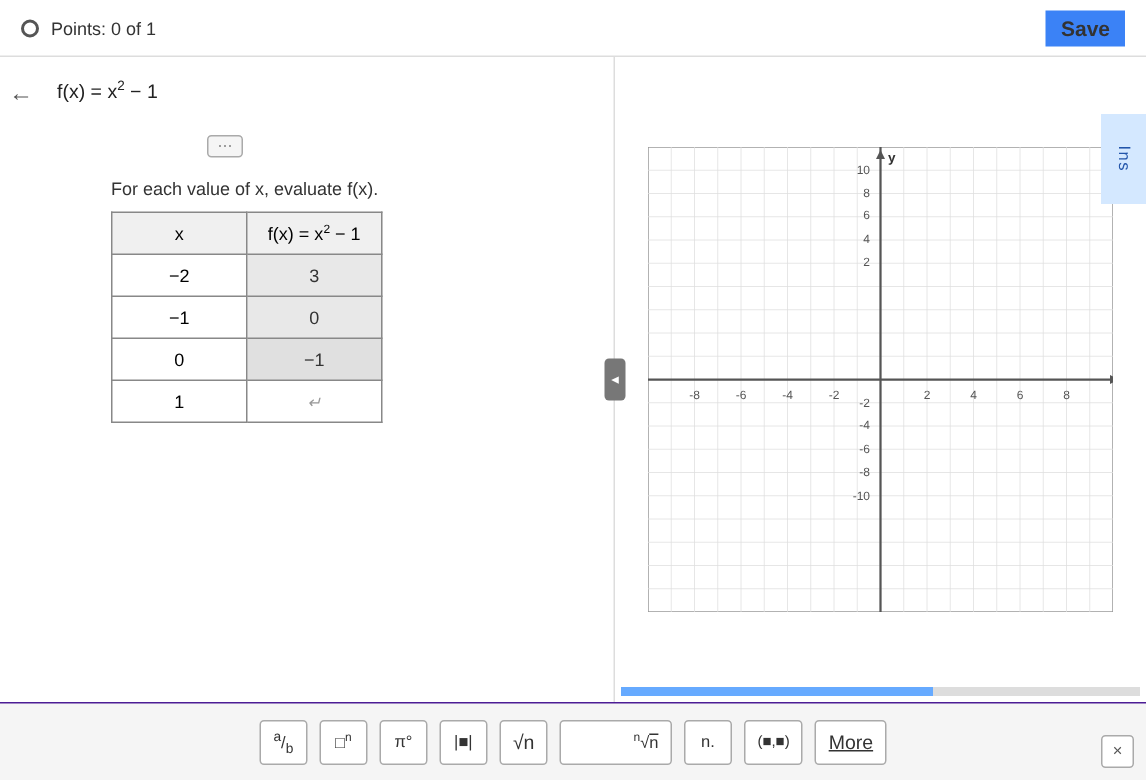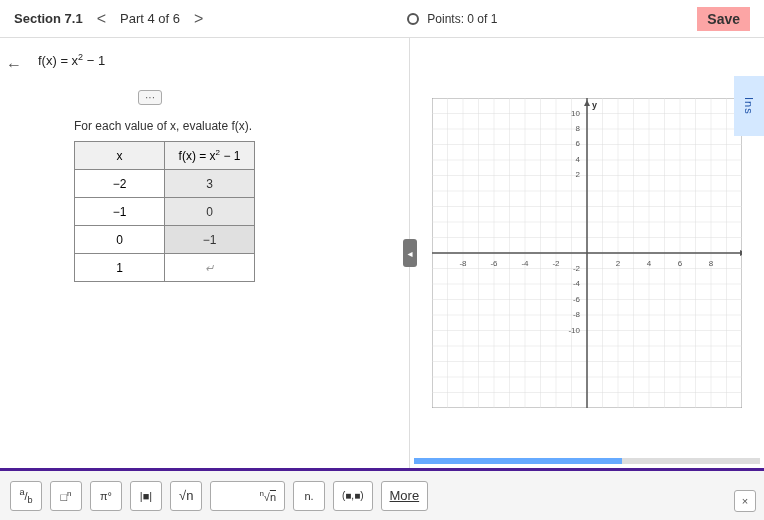--- a/index.html
+++ b/index.html
@@ -55,21 +55,21 @@
       color: #333;
     }
     .points-circle {
       width: 12px;
       height: 12px;
       border: 2px solid #555;
       border-radius: 50%;
       display: inline-block;
     }
     .save-btn {
-      background: #fca5a5;
+      background: #3b82f6;
       border: none;
       font-size: 14px;
       font-weight: bold;
       color: #333;
       cursor: pointer;
       padding: 4px 10px;
     }
     .ins-btn {
       background: #d4e8ff;
       border: none;
@@ -221,25 +221,25 @@
       cursor: pointer;
       z-index: 10;
       display: flex;
       align-items: center;
       justify-content: center;
     }
 
     
     .bottom-toolbar {
       background: #f5f5f5;
-      border-top: 3px solid #4c1d95;
+      border-top: 1px solid #4c1d95;
       height: 52px;
       display: flex;
       align-items: center;
-      justify-content: flex-start;
+      justify-content: center;
       gap: 8px;
       padding: 0 10px;
       position: relative;
     }
     .toolbar-btn {
       background: #fff;
       border: 1px solid #aaa;
       border-radius: 3px;
       padding: 4px 8px;
       font-size: 13px;
@@ -282,26 +282,20 @@
     .progress-bar-fill {
       height: 100%;
       background: #66aaff;
       width: 60%;
     }
   </style>
 </head>
 <body>
 
 <div class="header">
-  <div class="header-left">
-    <span class="section-label">Section 7.1</span>
-    <span class="nav-arrow">&lt;</span>
-    <span class="part-label">Part 4 of 6</span>
-    <span class="nav-arrow">&gt;</span>
-  </div>
   <div class="header-center">
     <span class="points-circle"></span>
     <span class="points-badge">Points: 0 of 1</span>
   </div>
   <button class="save-btn">Save</button>
 </div>
 
 <div class="main-content">
 
   <div class="left-panel">

